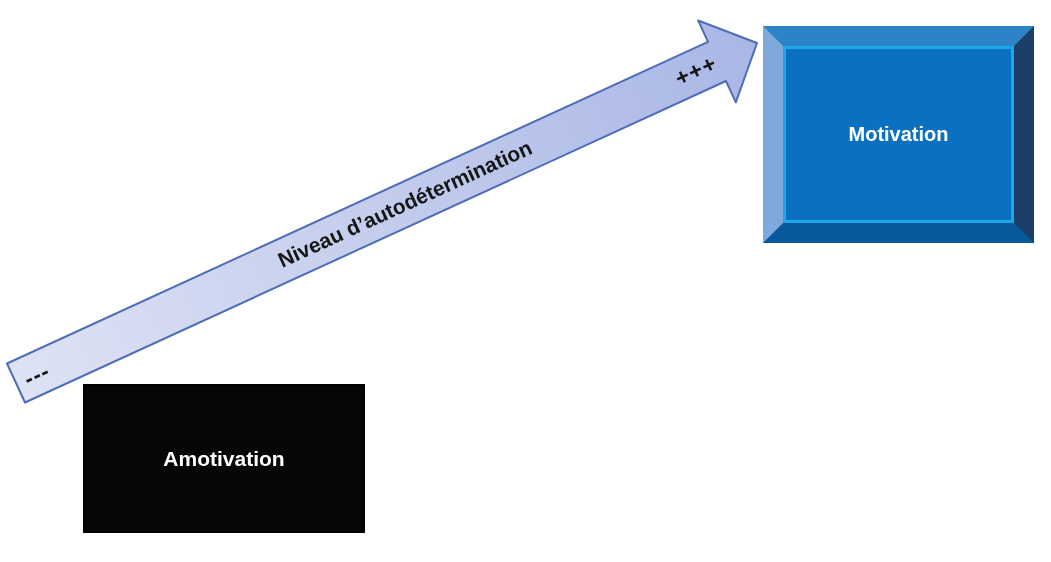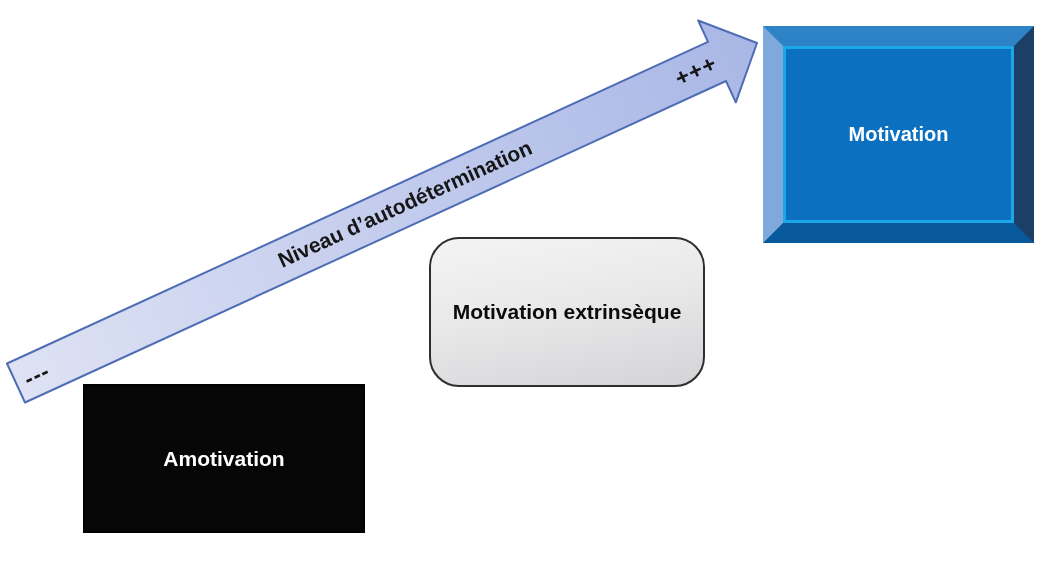--- a/index.html
+++ b/index.html
@@ -132,23 +132,20 @@
   <div class="arrow-label main">Niveau d’autodétermination</div>
 
   <div class="arrow-label plus">+++</div>
 
   <div class="arrow-label minus">---</div>
 
   <div class="box box-amotivation">
     <span>Amotivation</span>
   </div>
 
-  <div class="box box-extrinsic">
-    <span>Motivation extrinsèque</span>
-  </div>
 
   <div class="box-intrinsic">
     <div class="bevel-frame">
       <div class="bevel-face">
         <div>Motivation</div>
       </div>
     </div>
   </div>
 
 </div>

